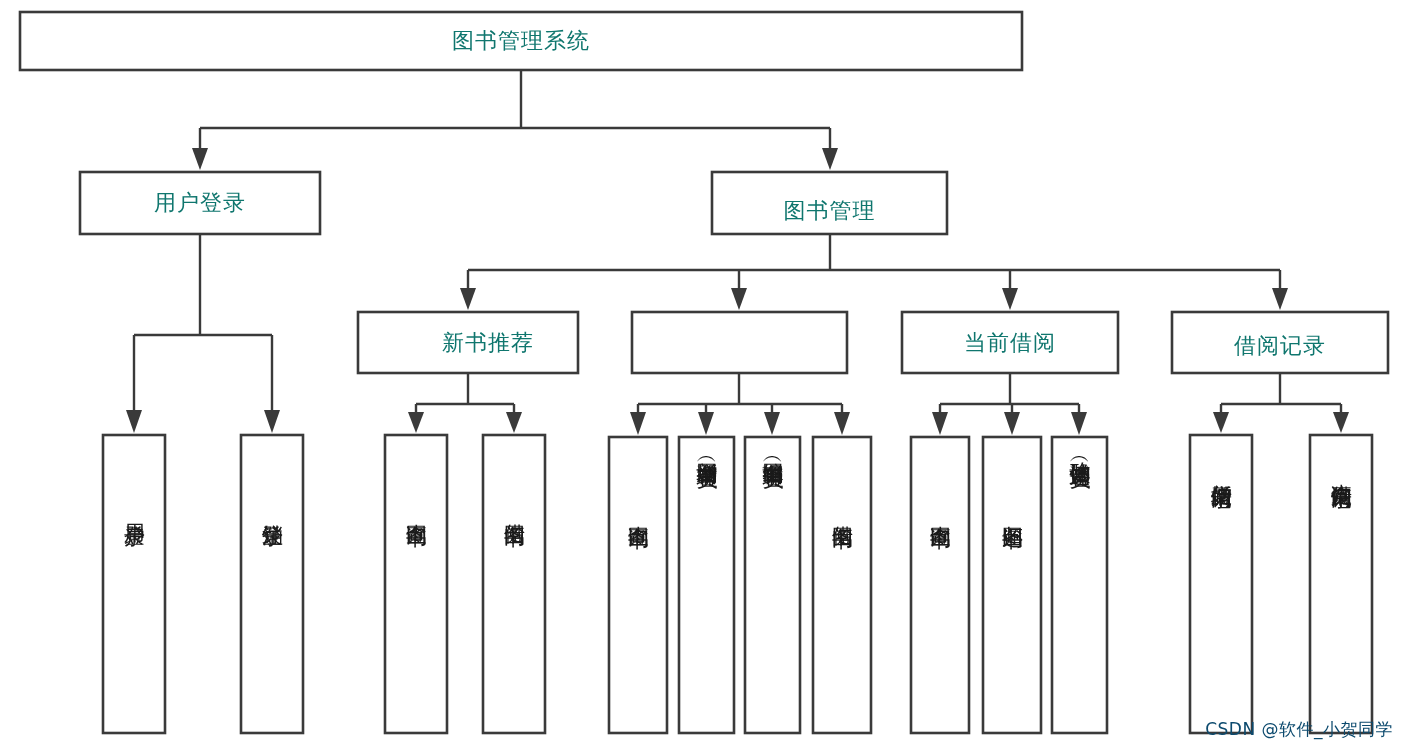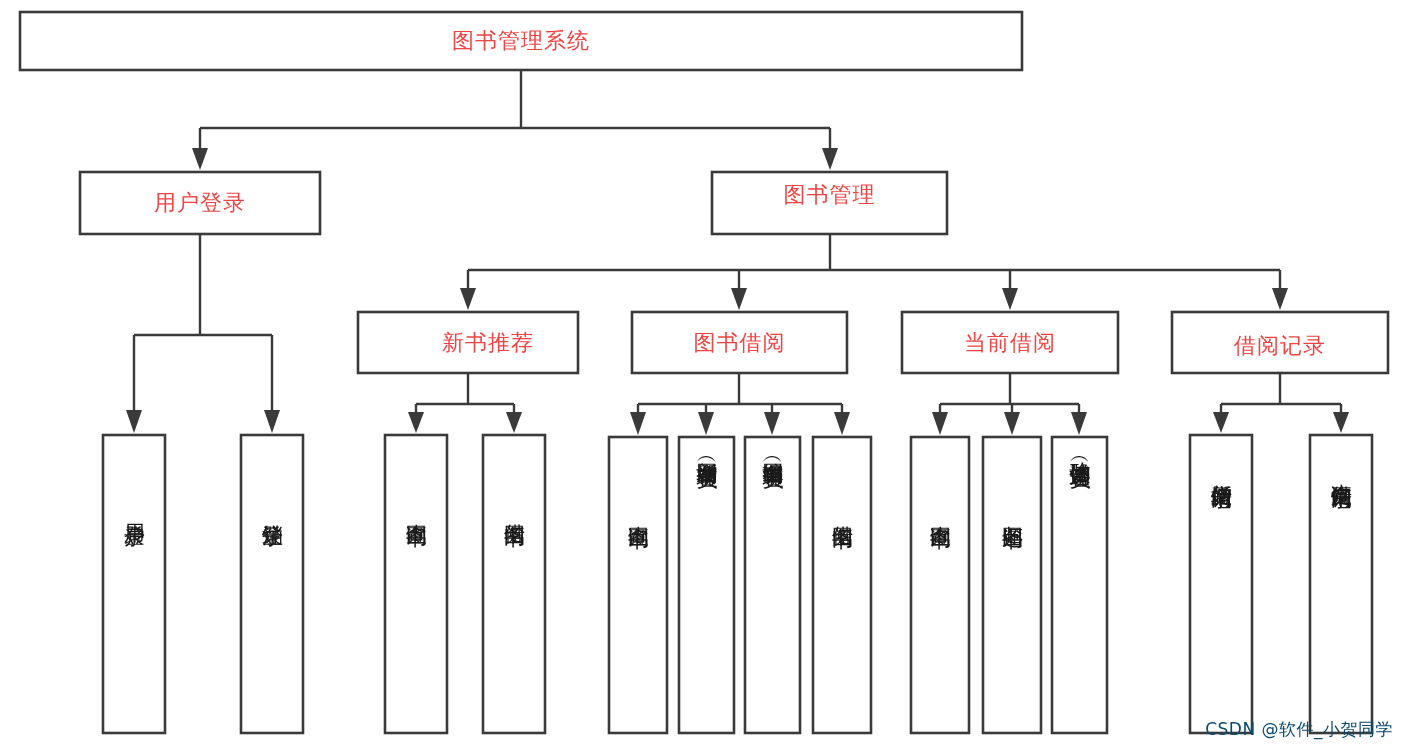--- a/index.html
+++ b/index.html
@@ -59,21 +59,21 @@
   .hlabel-wrap {
     position: absolute;
     display: flex;
     align-items: center;
     justify-content: center;
     pointer-events: none;
   }
   .hlabel-text {
     font-family: "DejaVu Sans", "Liberation Sans", sans-serif;
     font-size: 22px;
-    color: #ef4444;
+    color: #0f766e;
     letter-spacing: 1px;
     white-space: nowrap;
   }
   .watermark {
     position: absolute;
     right: 12px;
     bottom: 6px;
     font-family: "DejaVu Sans", "Liberation Sans", sans-serif;
     font-size: 17px;
     color: #0c4a6e;
@@ -186,31 +186,28 @@
   </svg>
 
   <div class="hlabel-wrap" style="left:20px; top:12px; width:1002px; height:58px;">
     <span class="hlabel-text">图书管理系统</span>
   </div>
 
   <div class="hlabel-wrap" style="left:80px; top:172px; width:240px; height:62px;">
     <span class="hlabel-text">用户登录</span>
   </div>
 
-  <div class="hlabel-wrap" style="left:712px; top:164px; width:235px; height:62px;">
+  <div class="hlabel-wrap" style="left:712px; top:180px; width:235px; height:62px;">
     <span class="hlabel-text">图书管理</span>
   </div>
 
   <div class="hlabel-wrap" style="left:378px; top:312px; width:220px; height:61px;">
     <span class="hlabel-text">新书推荐</span>
   </div>
 
-  <div class="hlabel-wrap" style="left:632px; top:312px; width:215px; height:61px;">
-    <span class="hlabel-text">图书借阅</span>
-  </div>
 
   <div class="hlabel-wrap" style="left:902px; top:312px; width:216px; height:61px;">
     <span class="hlabel-text">当前借阅</span>
   </div>
 
   <div class="hlabel-wrap" style="left:1172px; top:312px; width:216px; height:68px;">
     <span class="hlabel-text">借阅记录</span>
   </div>
 
   <div class="vlabel-wrap" style="left:103px; top:435px; width:62px; height:298px; padding-top:72px;">

